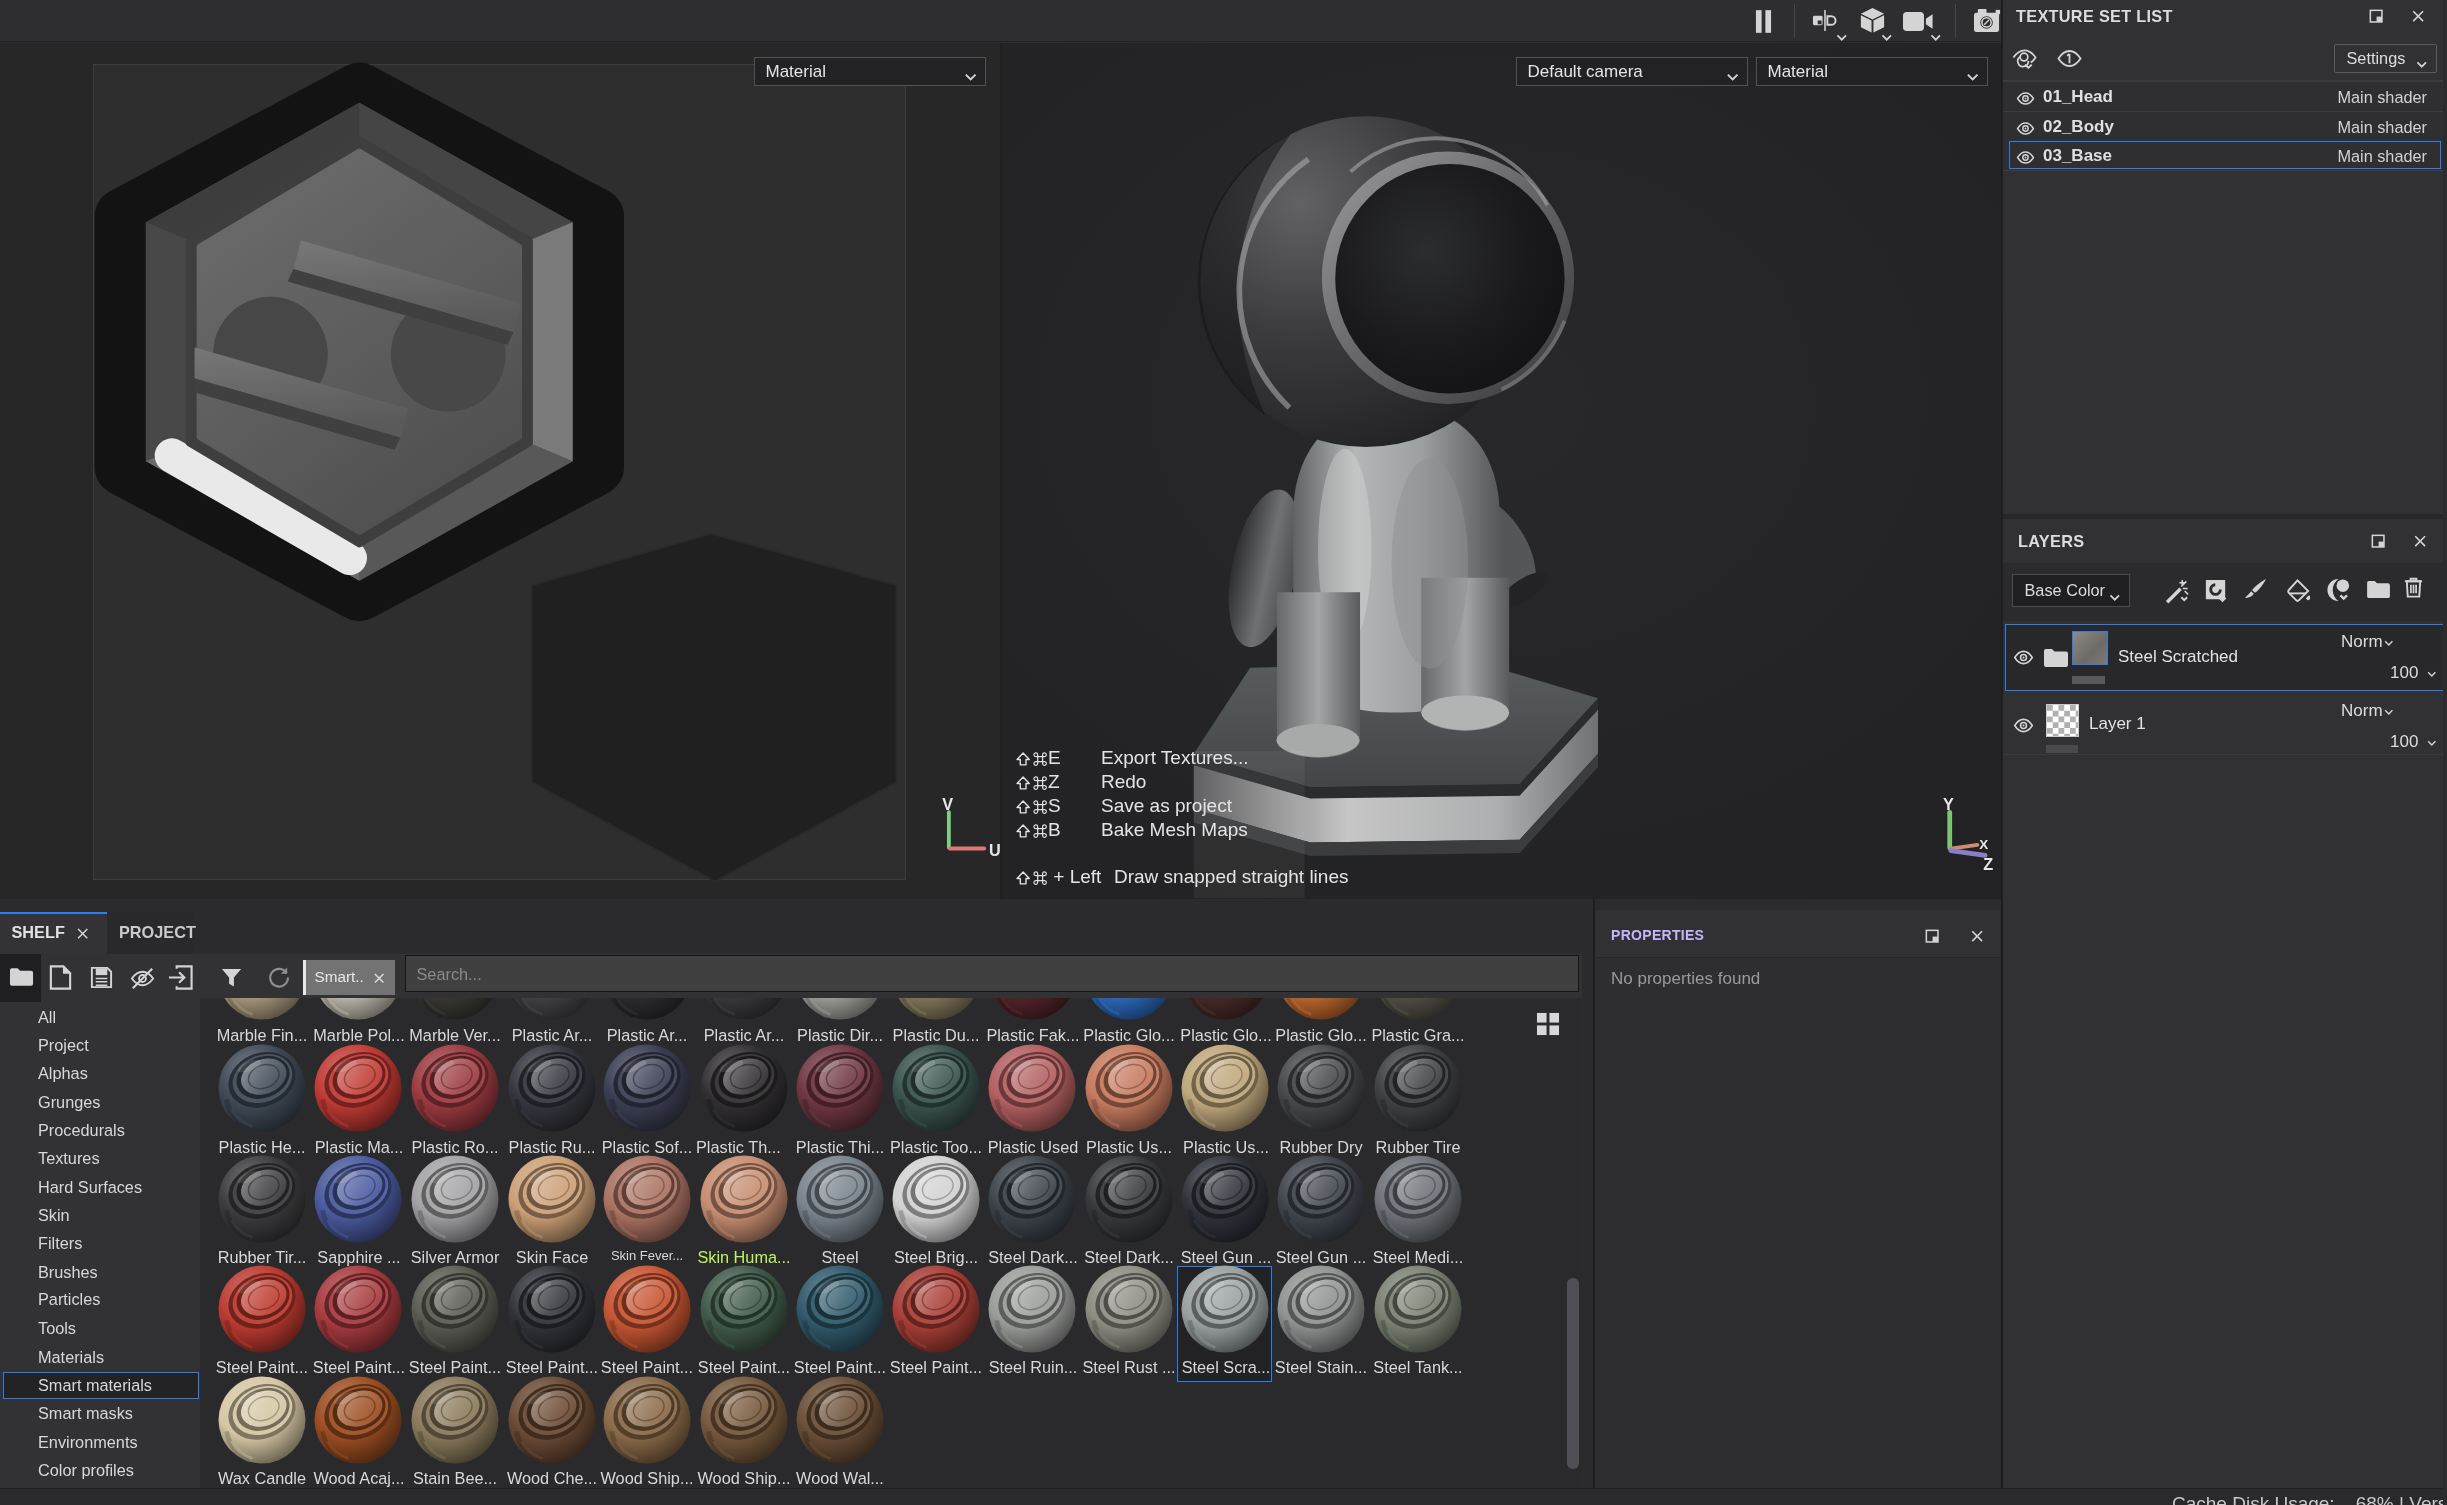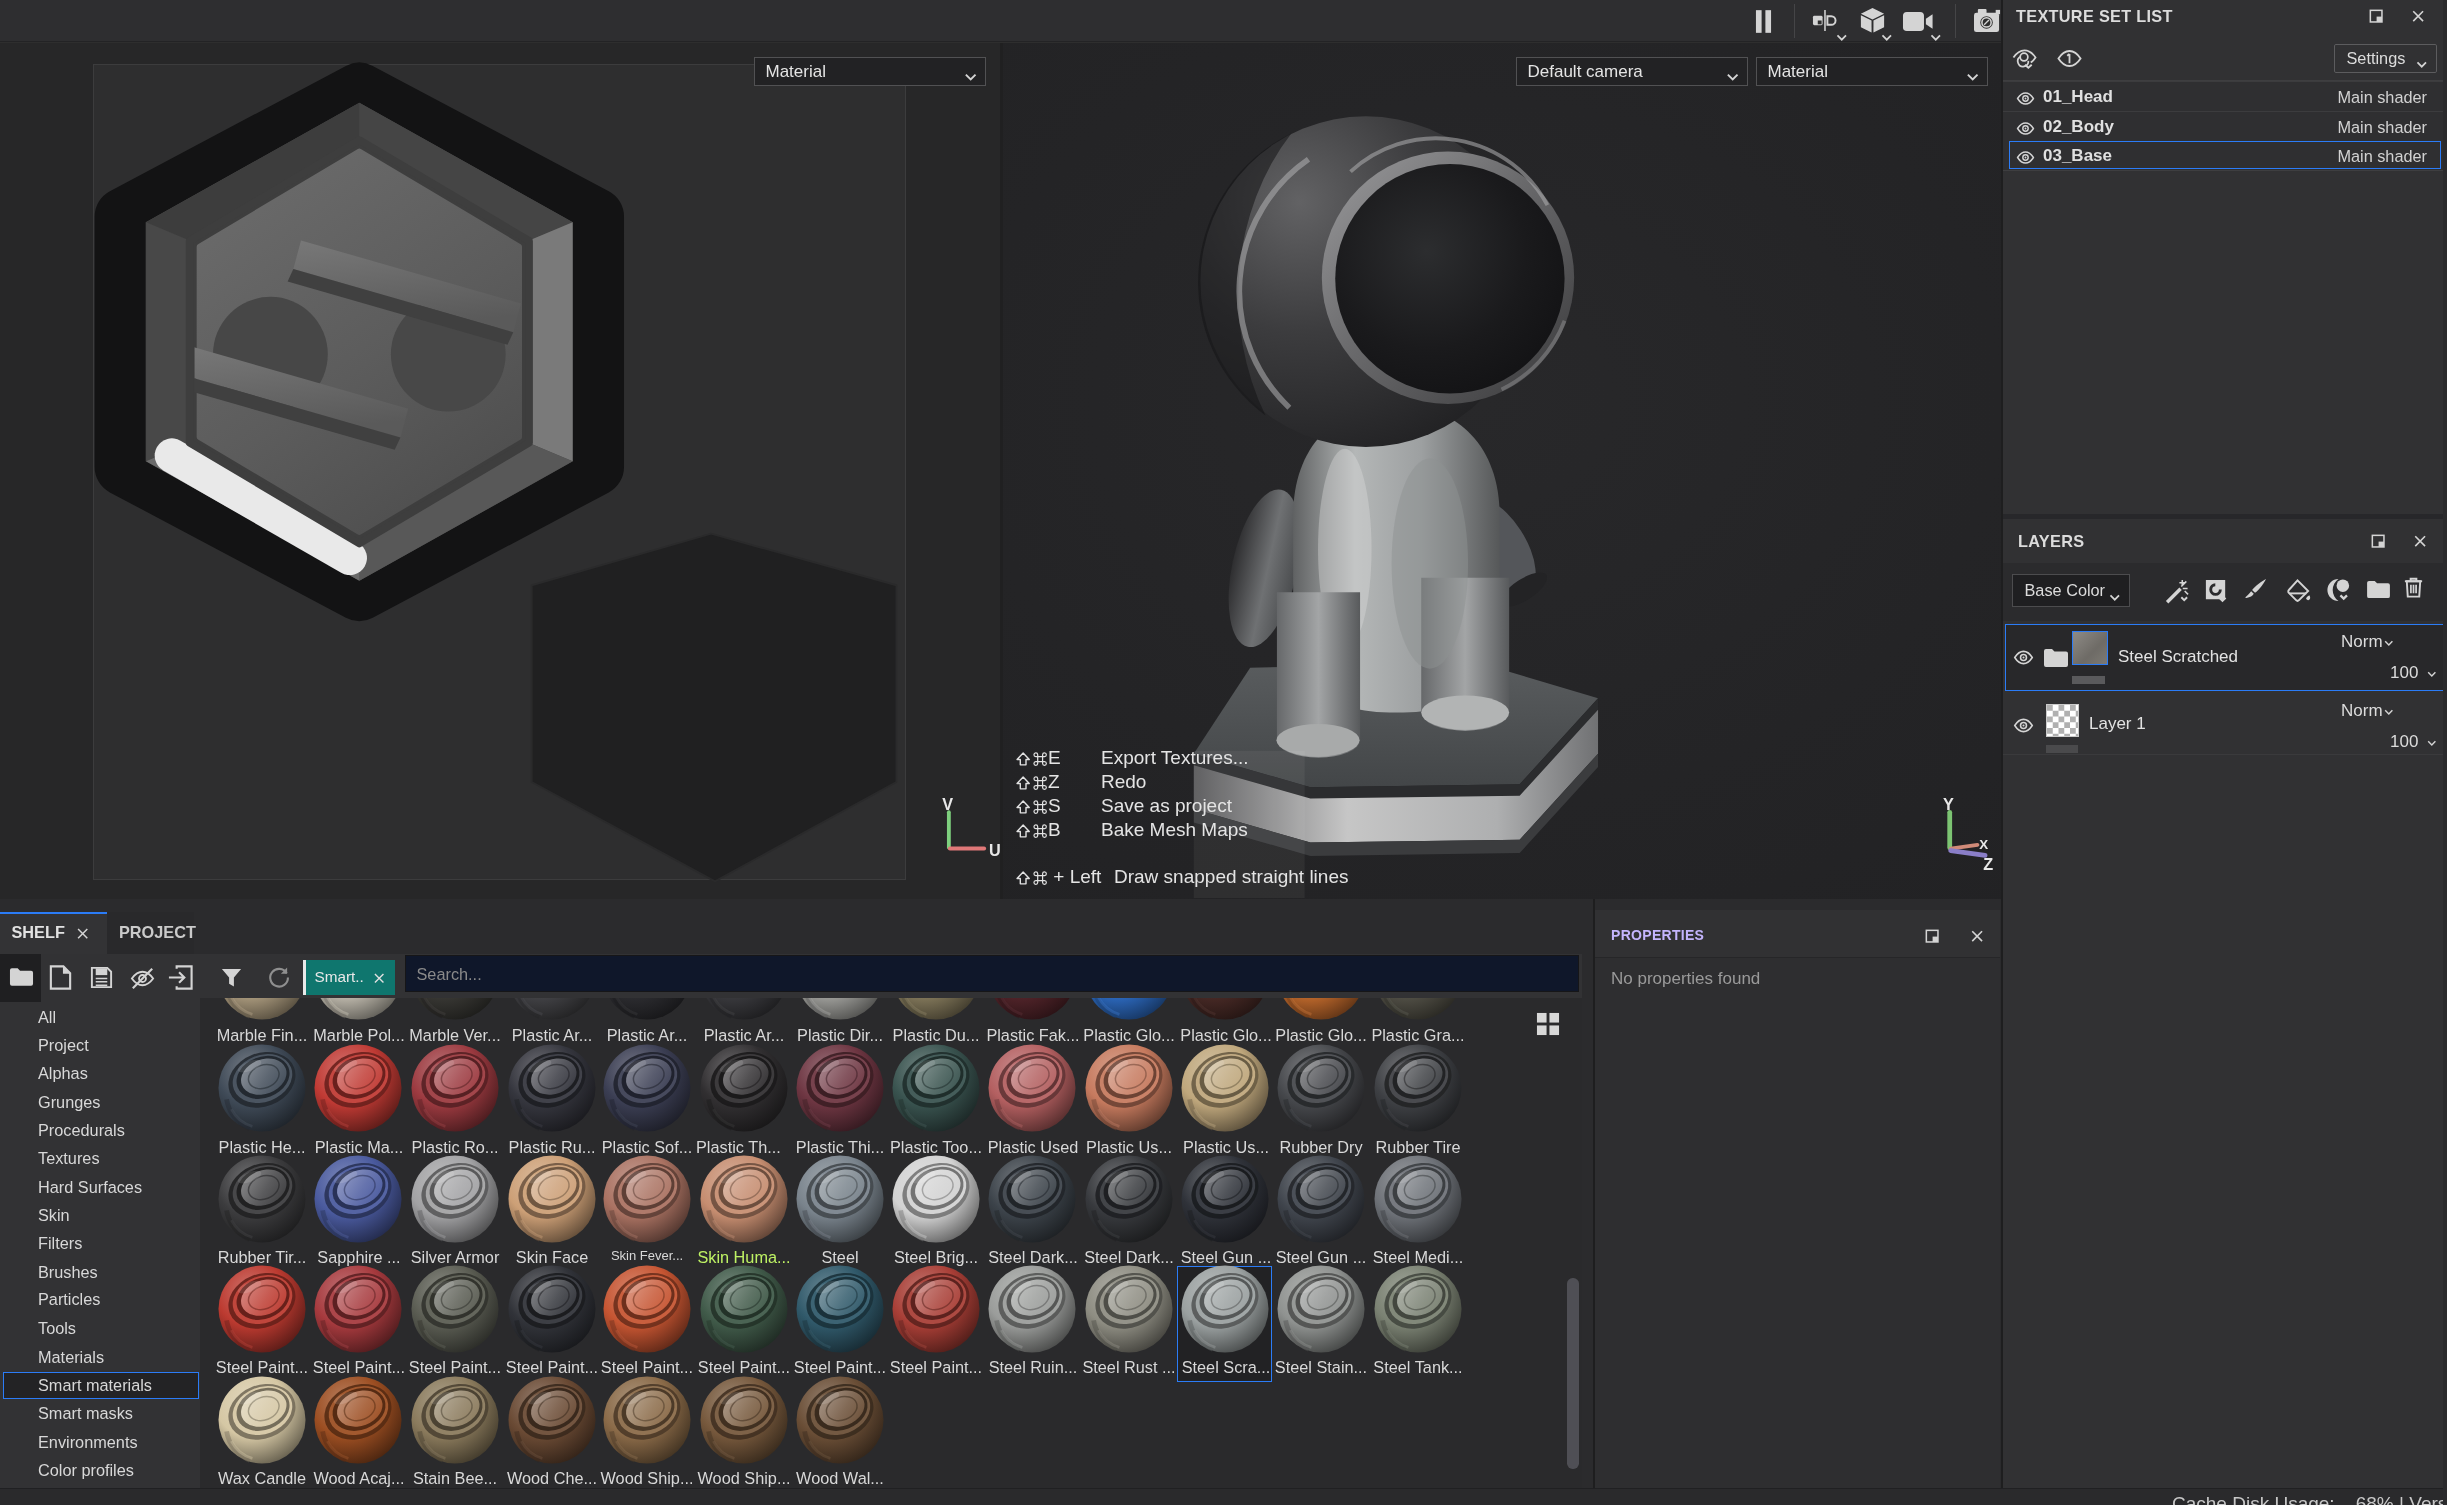--- a/index.html
+++ b/index.html
@@ -404,28 +404,28 @@
 <path d="M10 5 V2.5 H25.5 V25.5 H10 V23" stroke="#d4d4d4" stroke-width="2.2"></path>
 <path d="M2 14 H17 M12.5 8.5 L18 14 L12.5 19.5" stroke="#d4d4d4" stroke-width="2.2"></path>
 </svg></div>
 <div class="abs" style="left:220px;top:966px;"><svg width="23" height="23" viewBox="0 0 24 24">
         <path d="M2 3 H22 L14.5 12 V21.5 L9.5 18.5 V12 Z" fill="#d4d4d4"></path>
       </svg></div>
 <div class="abs" style="left:266px;top:965px;"><svg width="25" height="25" viewBox="0 0 26 26" fill="none">
 <path d="M21.5 8.5 A9.2 9.2 0 1 0 22.8 13" stroke="#8f8f8f" stroke-width="2.2"></path>
 <path d="M22 2.5 V9 H15.5" fill="#8f8f8f"></path>
 </svg></div>
-<div class="abs" style="left:303px;top:960px;width:92px;height:35px;background:#0f766e;">
+<div class="abs" style="left:303px;top:960px;width:92px;height:35px;background:#737373;">
 <div style="position:absolute;left:0;top:0;width:2.9px;height:35px;background:#e8e8e8;"></div>
 <span style="position:absolute;left:11.5px;top:7.6px;font-size:15.3px;color:#e8e8e8;">Smart..</span>
 <span style="position:absolute;right:9.6px;top:10.5px;"><svg width="12.4" height="12.4" viewBox="0 0 16 16">
           <path d="M2.5 2.5 L13.5 13.5 M13.5 2.5 L2.5 13.5" stroke="#e0e0e0" stroke-width="1.8"></path>
         </svg></span>
     </div>
-<div class="abs" style="left:405px;top:955px;width:1174px;height:37px;background:#0f172a;border:1px solid #161618;">
+<div class="abs" style="left:405px;top:955px;width:1174px;height:37px;background:#404040;border:1px solid #161618;">
 <span style="position:absolute;left:10.5px;top:8.6px;font-size:16.3px;color:#8a8a8a;">Search...</span>
     </div>
 <div class="abs" style="left:38px;top:1008px;font-size:16.3px;color:#d8d8d8;">All</div>
 <div class="abs" style="left:38px;top:1036px;font-size:16.3px;color:#d8d8d8;">Project</div>
 <div class="abs" style="left:38px;top:1064px;font-size:16.3px;color:#d8d8d8;">Alphas</div>
 <div class="abs" style="left:38px;top:1093px;font-size:16.3px;color:#d8d8d8;">Grunges</div>
 <div class="abs" style="left:38px;top:1121px;font-size:16.3px;color:#d8d8d8;">Procedurals</div>
 <div class="abs" style="left:38px;top:1149px;font-size:16.3px;color:#d8d8d8;">Textures</div>
 <div class="abs" style="left:38px;top:1178px;font-size:16.3px;color:#d8d8d8;">Hard Surfaces</div>
 <div class="abs" style="left:38px;top:1206px;font-size:16.3px;color:#d8d8d8;">Skin</div>

